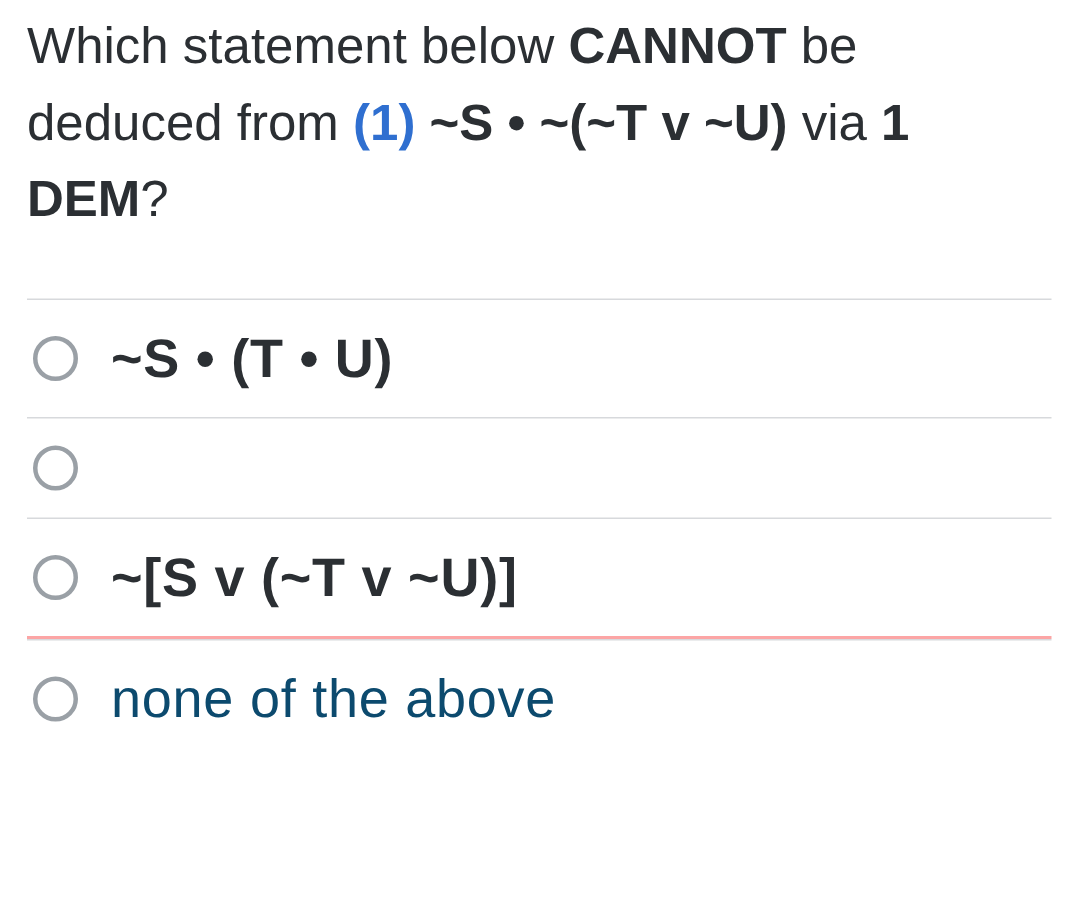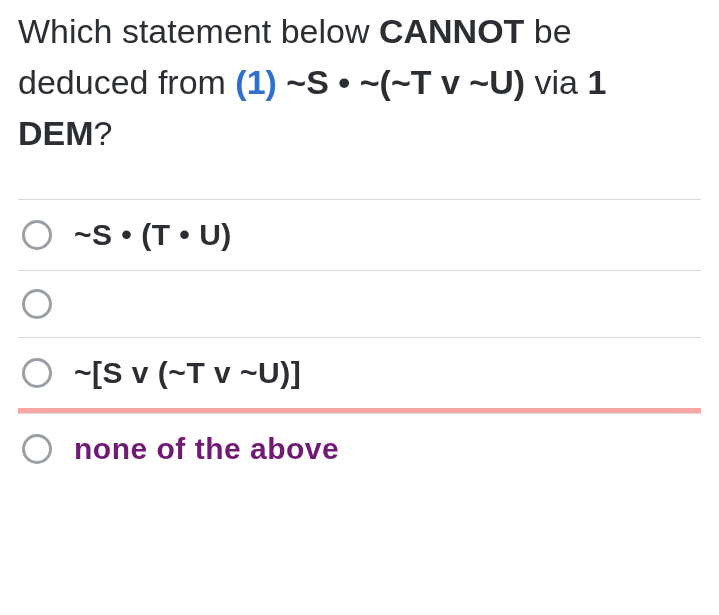--- a/index.html
+++ b/index.html
@@ -33,38 +33,38 @@
   }
   .question .rule { font-weight: 700; }
   .options { margin-top: 40px; }
   .opt {
     display: flex;
     align-items: center;
     gap: 22px;
     padding: 18px 4px;
     border-top: 1px solid #d7d9dc;
   }
-  .opt.last-visible { border-bottom: 5px solid #fca5a5; text-align: center; }
+  .opt.last-visible { border-bottom: 2px solid #fca5a5; text-align: center; }
   .radio {
     width: 30px;
     height: 30px;
     border-radius: 50%;
     border: 3px solid #9aa0a6;
     flex: 0 0 30px;
     background: #fff;
   }
   .opt-label {
-    font-size: 30px;
+    font-size: 36px;
     font-weight: 700;
     color: #2b2f33;
     letter-spacing: 0.5px;
   }
   .opt.none .opt-label {
-    font-weight: 700;
-    color: #701a75;
+    font-weight: 400;
+    color: #0c4a6e;
     text-align: center;
   }
   
   .clip {
     height: 600px;
     overflow: hidden;
   }
 </style>
 </head>
 <body>

